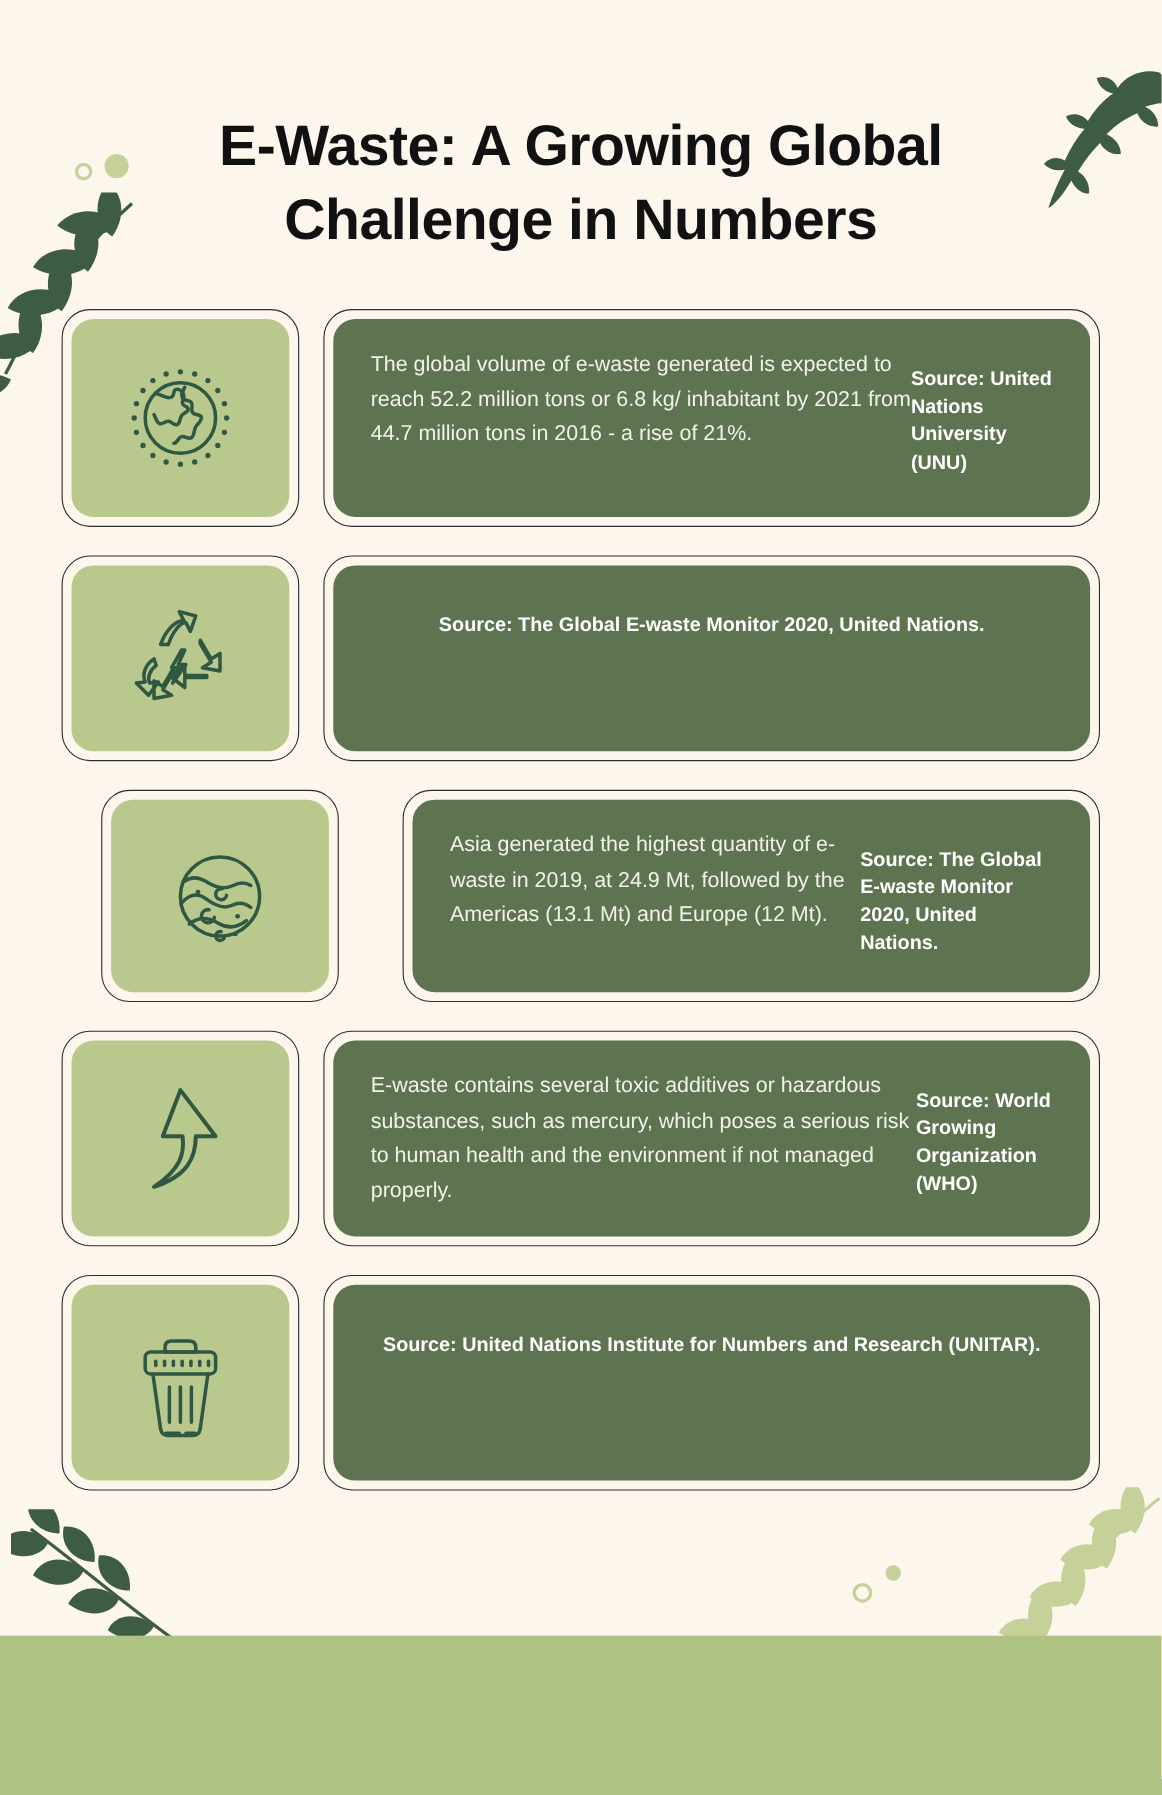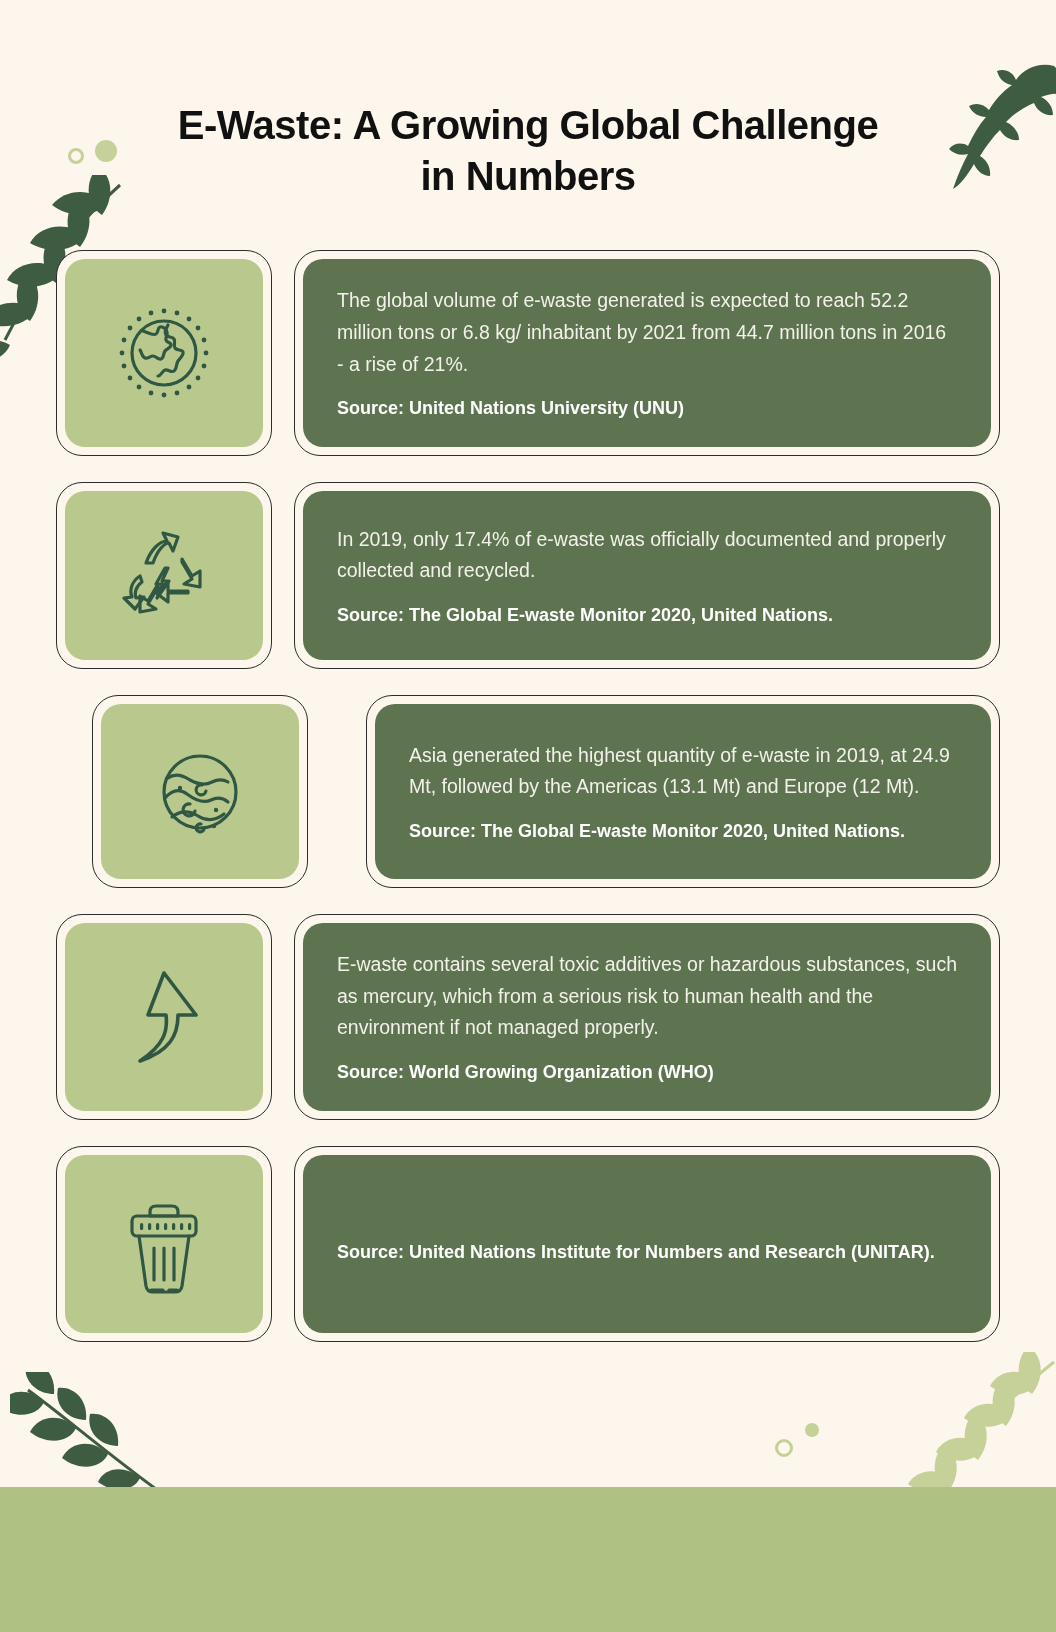--- a/index.html
+++ b/index.html
@@ -31,21 +31,21 @@
     position:absolute; left:0; right:0; bottom:0; height:145px;
     background:#aec283;
   }
 
   
   #page-title {
     position:relative;
     z-index:5;
     text-align:center;
     padding:100px 160px 0 160px;
-    font-size:40px;
+    font-size:52px;
     line-height:1.28;
     font-weight:bold;
     letter-spacing:-0.5px;
     color:#111111;
   }
 
   
   #facts-list {
     position:relative;
     z-index:5;
@@ -87,21 +87,20 @@
     background:#fdf6ec;
     padding:8px;
     display:flex;
   }
   .card-body {
     flex:1;
     background:#5e7350;
     border-radius:20px;
     padding:26px 34px;
     display:flex;
-    flex-direction:column;
     justify-content:center;
   }
   .fact-text {
     color:#f3f2ea;
     font-size:19.5px;
     line-height:1.62;
     font-weight:400;
   }
   .fact-source {
     margin-top:16px;
@@ -232,21 +231,20 @@
             <path d="M78 69 l-20 0 l0 -9 l-13 10 l13 10 l0 -9 l20 0 z"></path>
             <path d="M48 62 l-10 17 l-8 -5 l0 16 l16 -3 l-8 -5 l10 -17 z"></path>
             <path d="M30 54 c-8 5 -11 14 -8 21 l-8 1 l11 11 l9 -12 l-8 1 c-2 -5 0 -12 6 -16 z"></path>
             <path d="M55 46 l-9 16 l7 0 l-6 14 l12 -17 l-7 0 l6 -13 z"></path>
           </g>
         </svg>
       </div>
     </div>
     <div class="card-frame">
       <div class="card-body">
-        <p class="fact-text">In 2019, only 17.4% of e-waste was officially documented and properly collected and recycled.</p>
         <p class="fact-source">Source: The Global E-waste Monitor 2020, United Nations.</p>
       </div>
     </div>
   </div>
 
   <div class="fact-row" id="fact-row-3">
     <div class="icon-frame">
       <div class="icon-tile">
         <svg width="108" height="108" viewBox="0 0 108 108">
           <g fill="none" stroke="#2f5742" stroke-width="3.2" stroke-linecap="round" stroke-linejoin="round">
@@ -277,21 +275,21 @@
   <div class="fact-row" id="fact-row-4">
     <div class="icon-frame">
       <div class="icon-tile">
         <svg width="108" height="112" viewBox="0 0 108 112">
           <path d="M54 12 L86 54 L68 54 C68 74 60 90 30 100 C54 84 58 70 56 54 L38 54 Z" fill="none" stroke="#2f5742" stroke-width="3.6" stroke-linejoin="round" stroke-linecap="round"></path>
         </svg>
       </div>
     </div>
     <div class="card-frame">
       <div class="card-body">
-        <p class="fact-text">E-waste contains several toxic additives or hazardous substances, such as mercury, which from a serious risk to human health and the environment if not managed properly.</p>
+        <p class="fact-text">E-waste contains several toxic additives or hazardous substances, such as mercury, which poses a serious risk to human health and the environment if not managed properly.</p>
         <p class="fact-source">Source: World Growing Organization (WHO)</p>
       </div>
     </div>
   </div>
 
   <div class="fact-row" id="fact-row-5">
     <div class="icon-frame">
       <div class="icon-tile">
         <svg width="108" height="108" viewBox="0 0 108 108">
           <g fill="none" stroke="#2f5742" stroke-width="3.2" stroke-linecap="round" stroke-linejoin="round">

